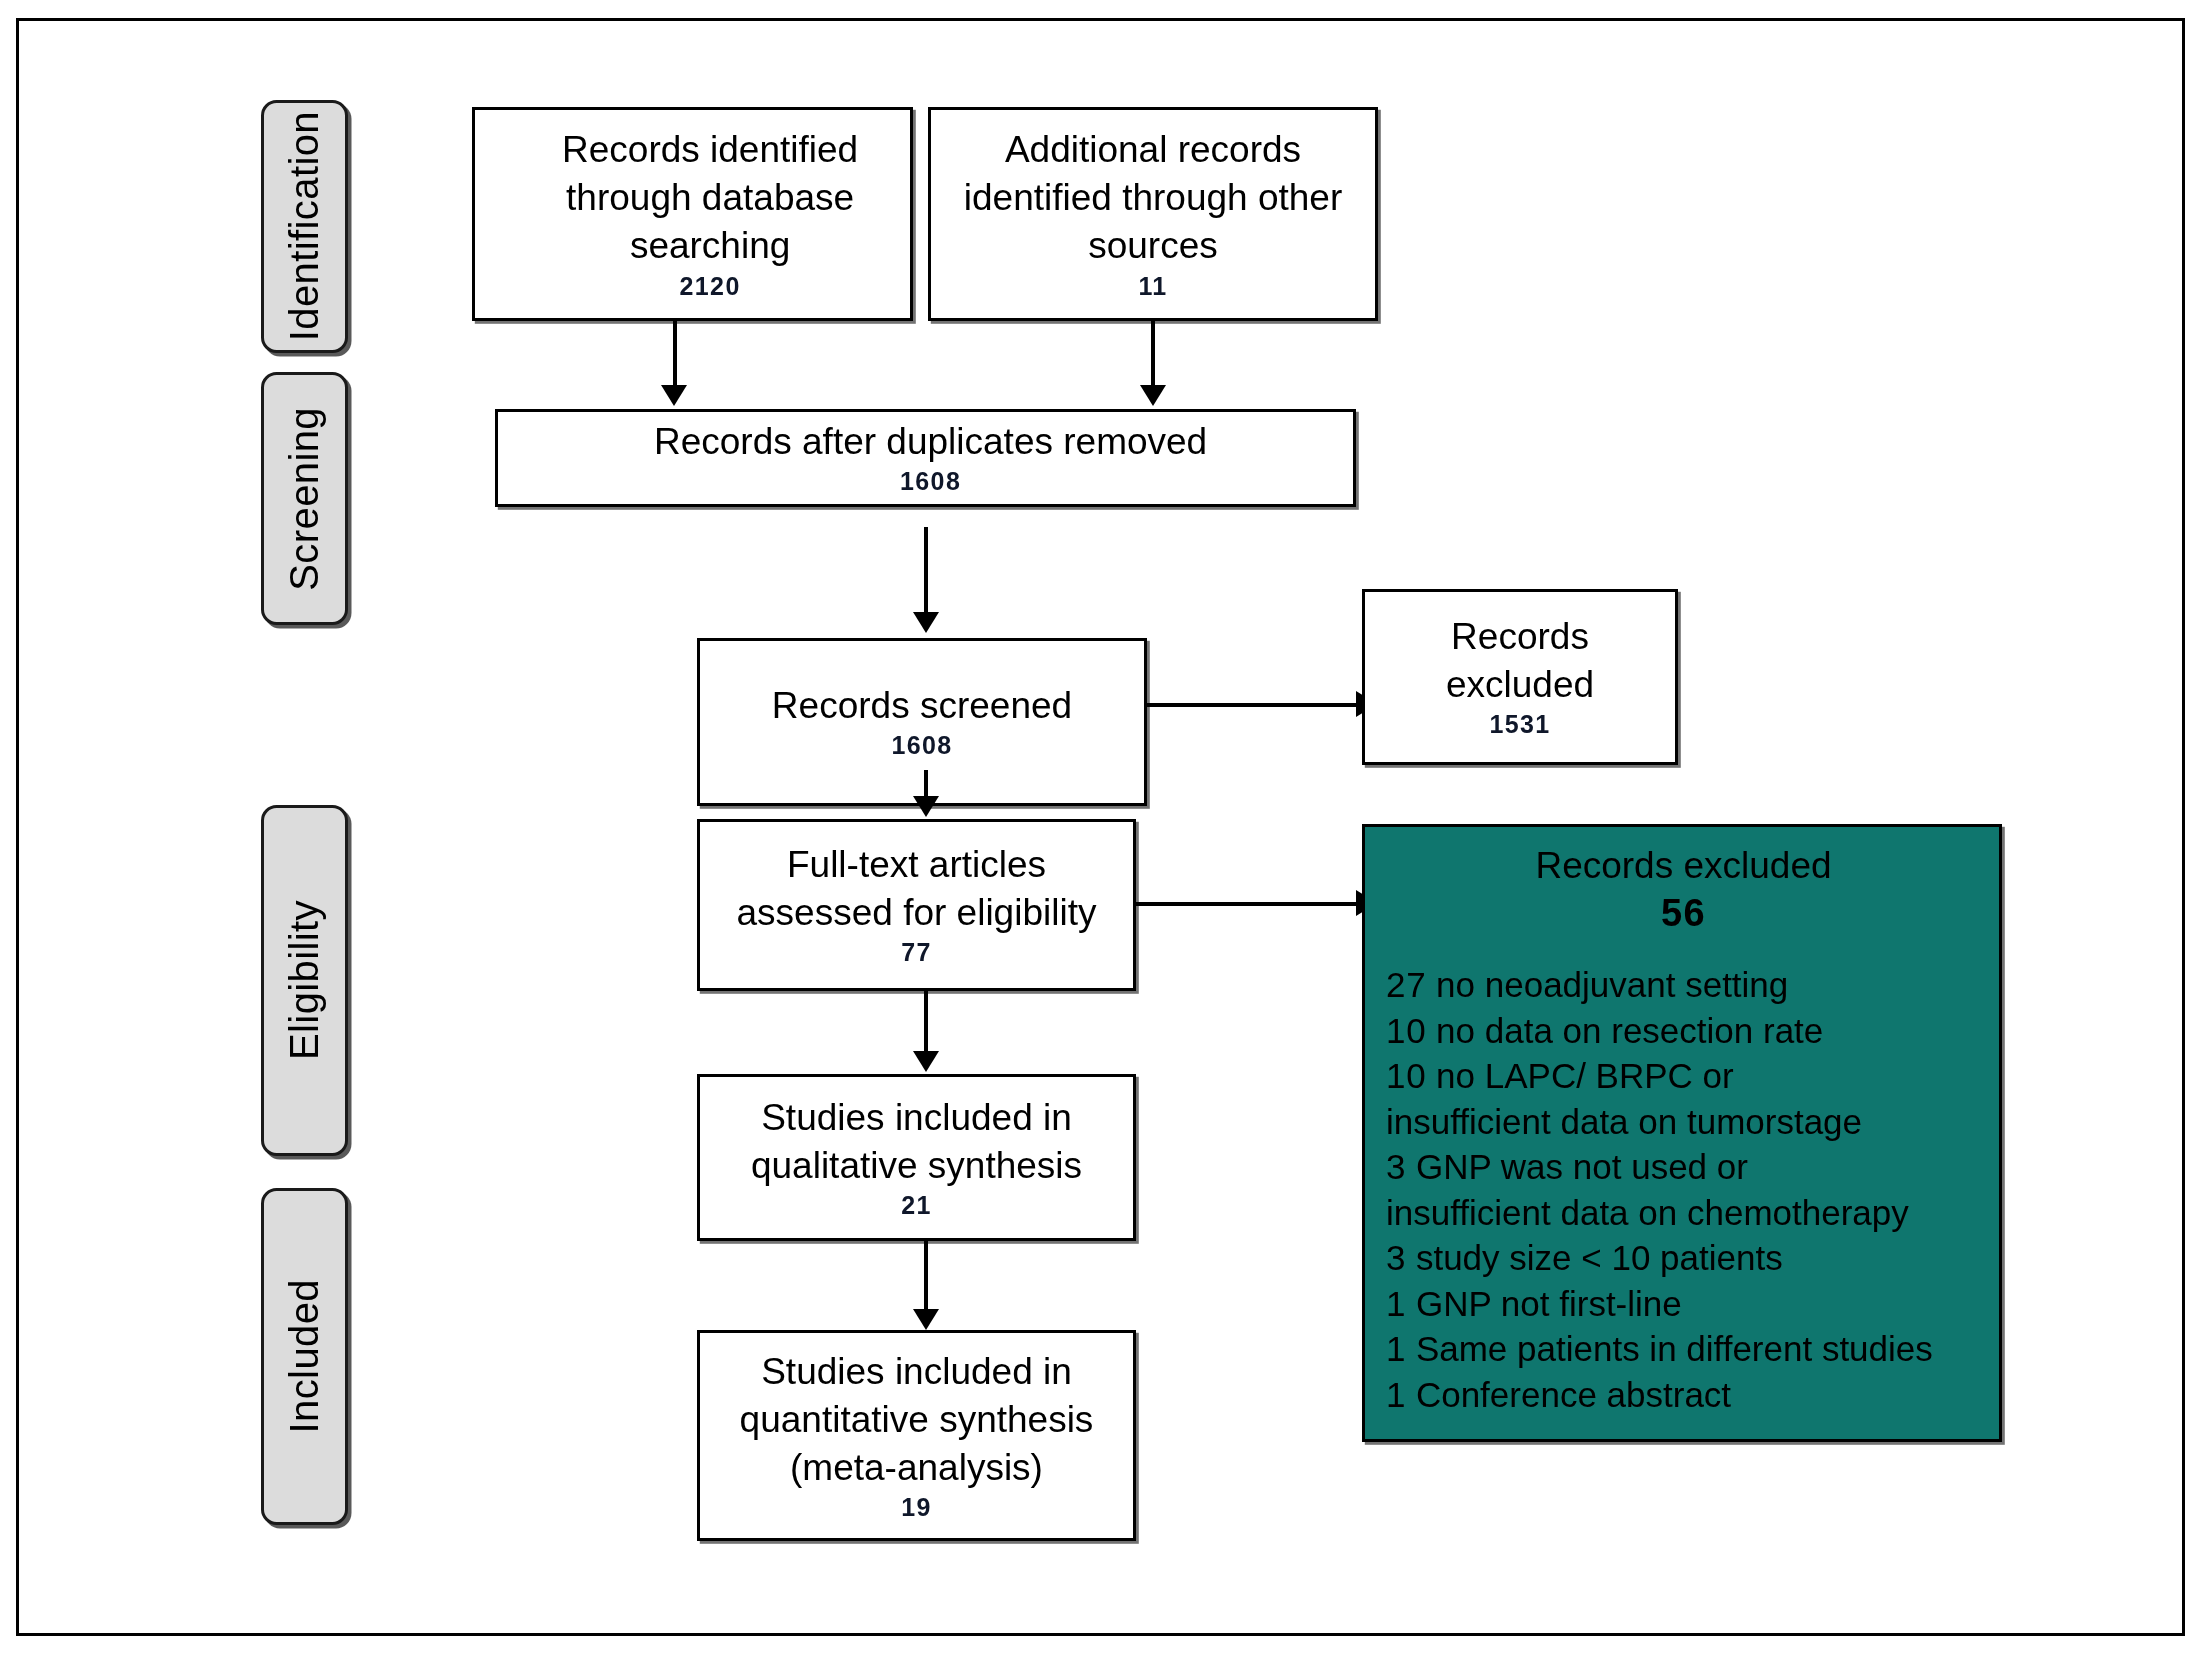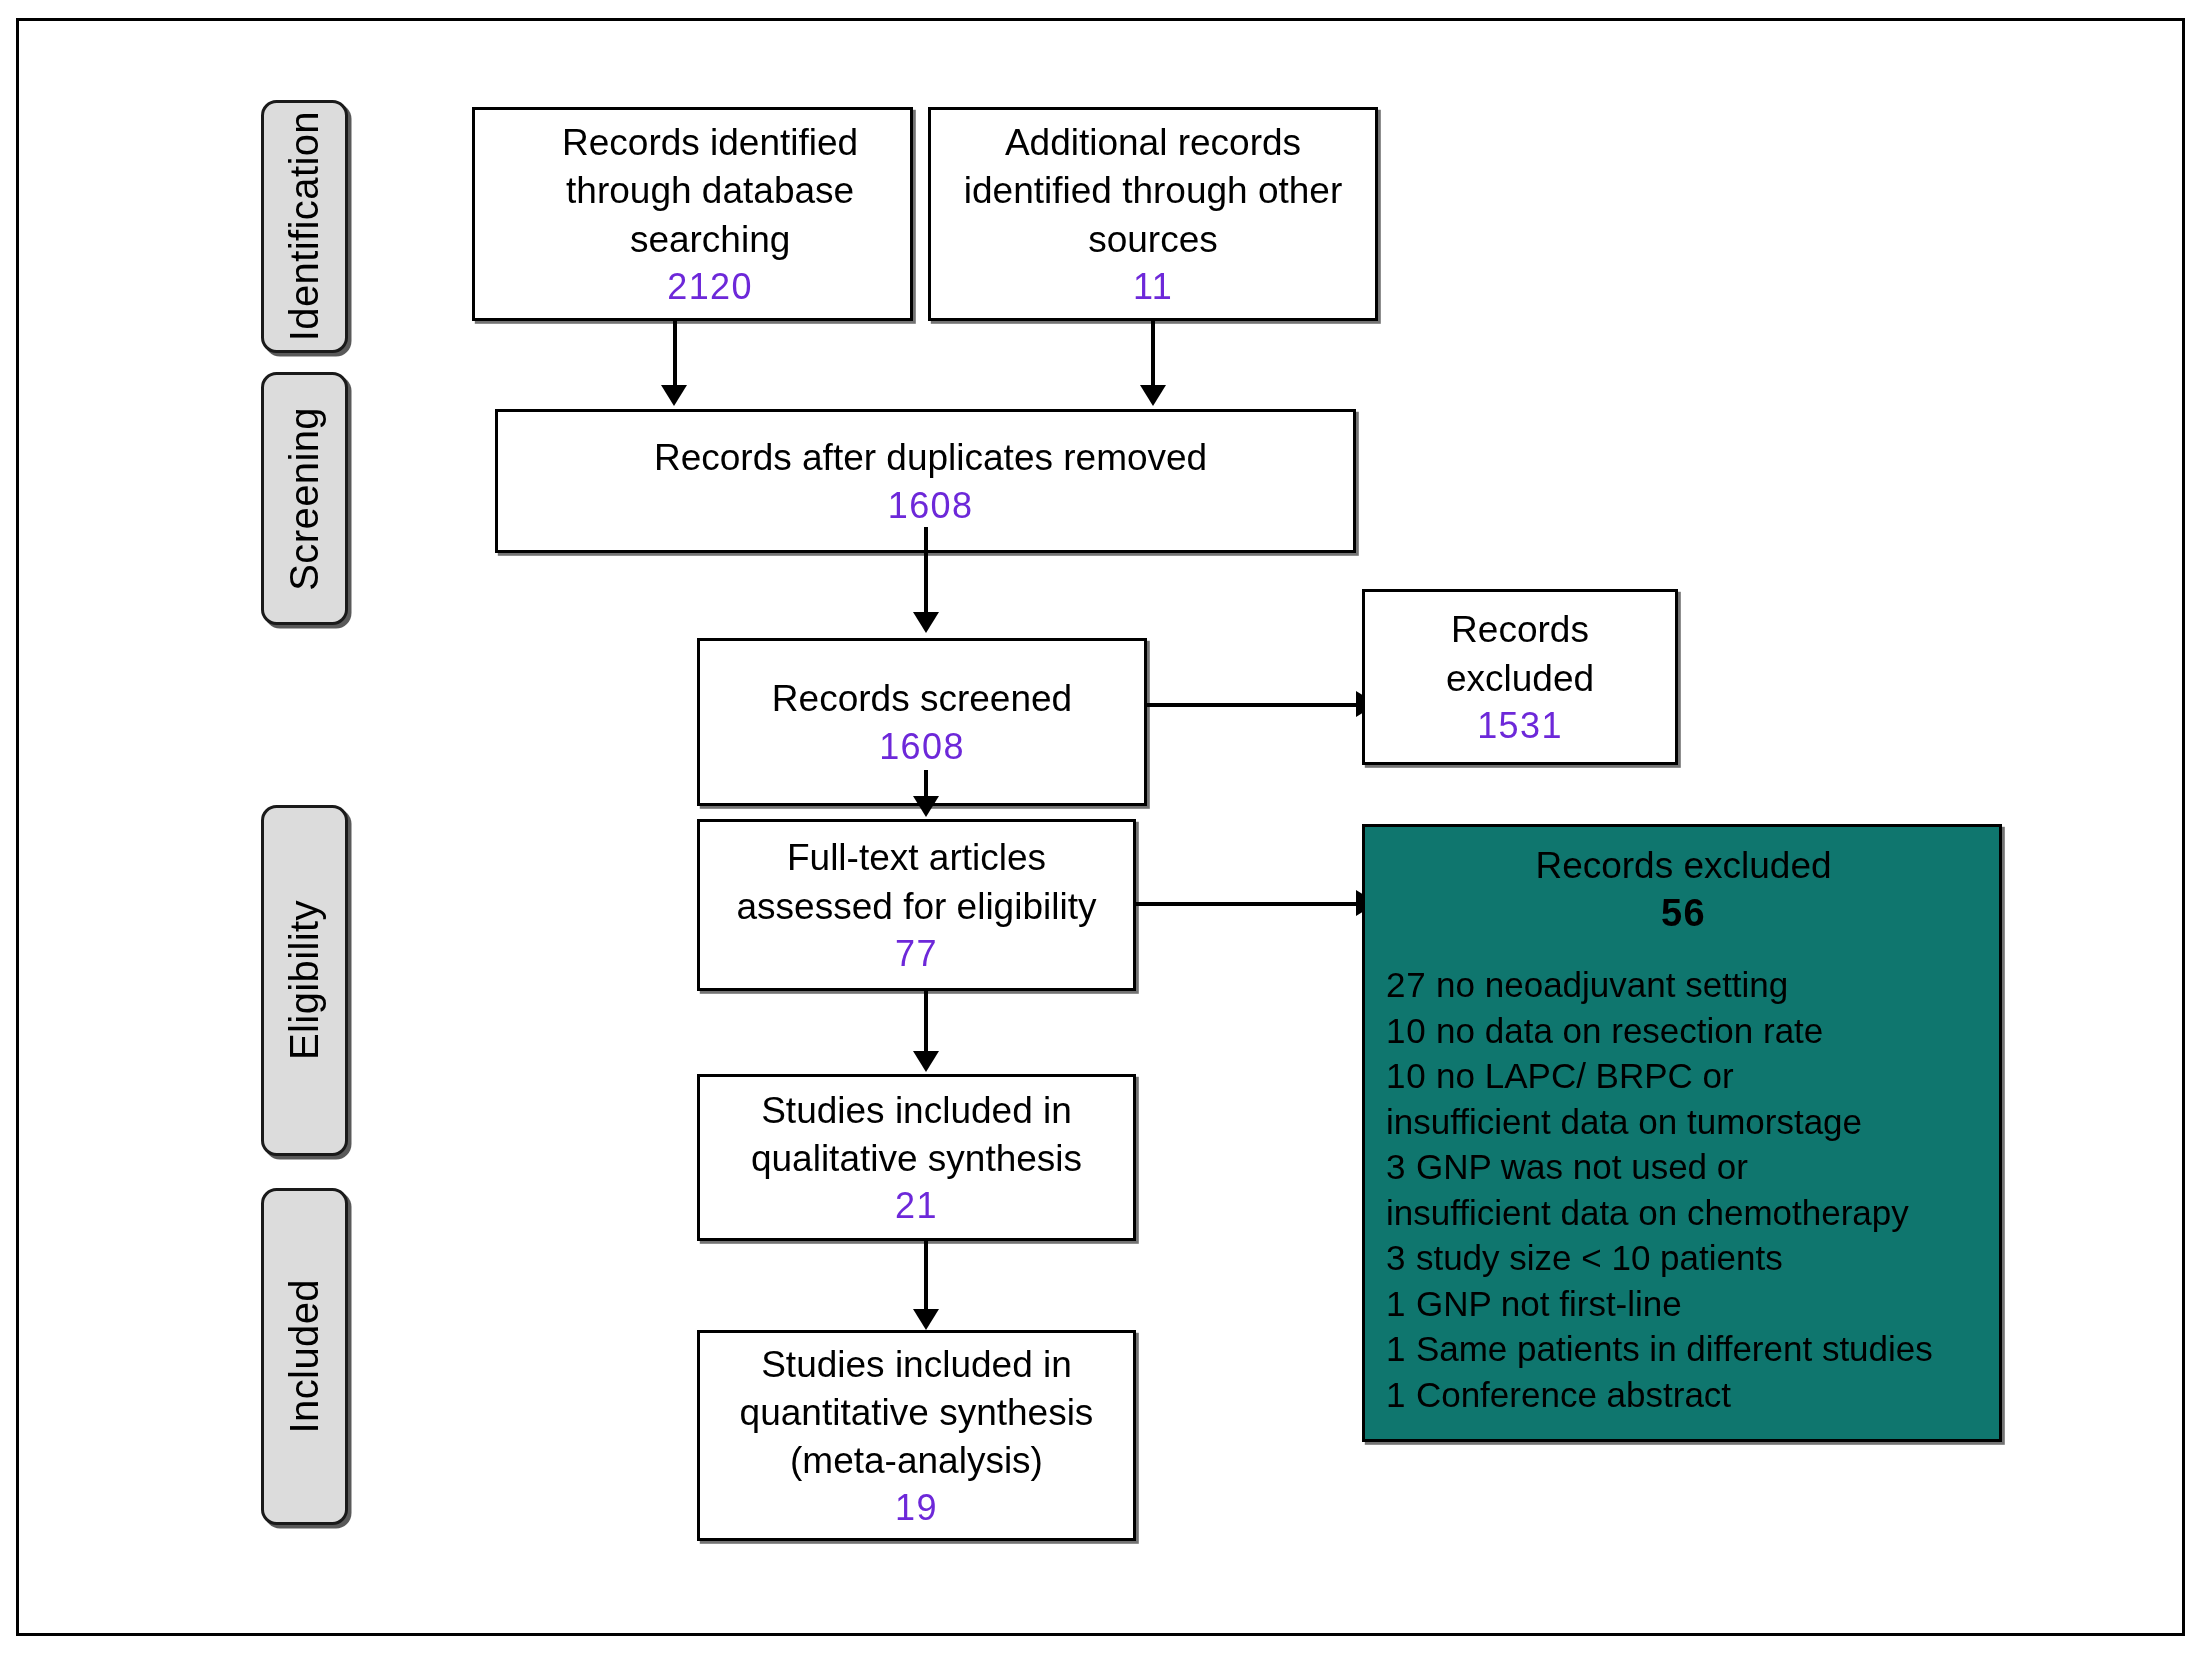--- a/index.html
+++ b/index.html
@@ -70,25 +70,25 @@
     padding: 4.2px 9.8px;
     box-shadow: 2.8px 2.8px 0 0 rgba(0,0,0,0.55);
   }
   .pbox .line {
     font-size: 37px;
     line-height: 1.30;
     white-space: nowrap;
     color: #000000;
   }
   .pbox .count {
-    font-size: 36px;
-    font-weight: normal;
+    font-size: 25px;
+    font-weight: bold;
     line-height: 1.25;
     letter-spacing: 1.4px;
-    color: #6d28d9;
+    color: #0f172a;
   }
 
   
   .xbox {
     position: absolute;
     background: #0f766e;
     border: 3.5px solid #000000;
     box-sizing: border-box;
     box-shadow: 2.8px 2.8px 0 0 rgba(0,0,0,0.55);
     padding: 15.5px 18px 18px 21px;
@@ -187,21 +187,21 @@
     <div class="line">sources</div>
     <div class="count">11</div>
   </div>
 
   <div class="vline" style="left:673px; top:321px; height:67px;"></div>
   <div class="arrow-down" style="left:661px; top:385px;"></div>
 
   <div class="vline" style="left:1151px; top:321px; height:67px;"></div>
   <div class="arrow-down" style="left:1140px; top:385px;"></div>
 
-  <div class="pbox" style="left:495px; top:409px; width:861px; height:144px;padding-left:20px;">
+  <div class="pbox" style="left:495px; top:409px; width:861px; height:98px;padding-left:20px;">
     <div class="line">Records after duplicates  removed</div>
     <div class="count">1608</div>
   </div>
 
   <div class="vline" style="left:924px; top:527px; height:88px;"></div>
   <div class="arrow-down" style="left:913px; top:612px;"></div>
 
   <div class="pbox" style="left:697px; top:638px; width:450px; height:168px;">
     <div class="line">Records screened</div>
     <div class="count">1608</div>

